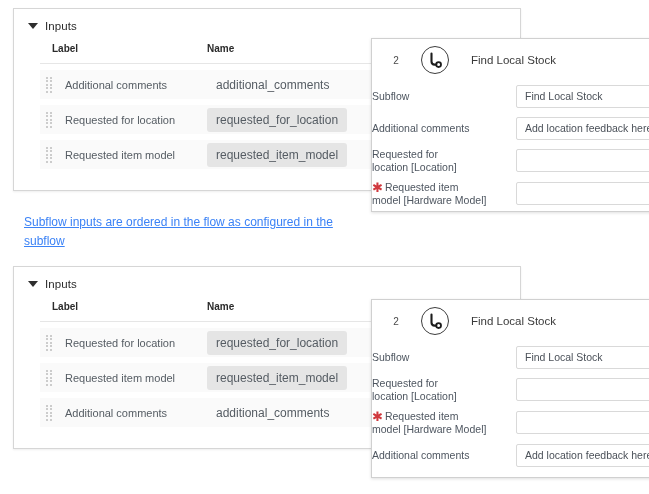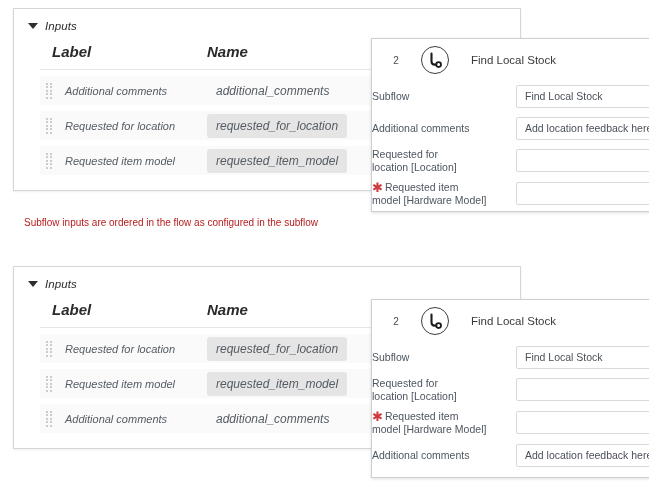--- a/index.html
+++ b/index.html
@@ -16,21 +16,20 @@
     overflow: hidden;
     background: #ffffff;
   }
 
   
   .inputs-card {
     position: absolute;
     background: #ffffff;
     border: 1px solid #d6d6d6;
     box-shadow: 0 1px 2px rgba(0,0,0,0.07);
-    font-style: italic;
   }
   .inputs-header {
     display: flex;
     align-items: center;
     gap: 7px;
     padding: 11px 0 9px 14px;
   }
   .caret-icon {
     width: 0; height: 0;
     border-left: 5px solid transparent;
@@ -45,21 +44,21 @@
   }
 
   .tbl { padding: 0 0 0 26px; }
   .tbl-head {
     display: flex;
     padding: 2px 0 9px 0;
     border-bottom: 1px solid #e6e6e6;
     margin-right: 10px;
   }
   .th {
-    font-size: 15px;
+    font-size: 10px;
     font-weight: bold;
     color: #2b2b2b;
   }
   .col-label { width: 167px; padding-left: 12px; }
   .col-name  { flex: 1; }
 
   .trow {
     display: flex;
     align-items: center;
     height: 29px;
@@ -171,24 +170,25 @@
     padding-left: 8px;
     font-size: 10.5px;
     color: #4b5159;
     white-space: nowrap;
     overflow: hidden;
   }
 
   
   .caption {
     position: absolute;
-    font-size: 10px;
+    font-size: 12px;
     line-height: 19px;
-    color: #b91c1c;
+    color: #3b82f6;
     width: 330px;
+    text-decoration: underline;
   }
 </style>
 </head>
 <body>
 
 <div id="stage">
 
   <div class="inputs-card" style="left:13px; top:8px; width:508px; height:183px;">
     <div class="inputs-header">
       <span class="caret-icon"></span>

